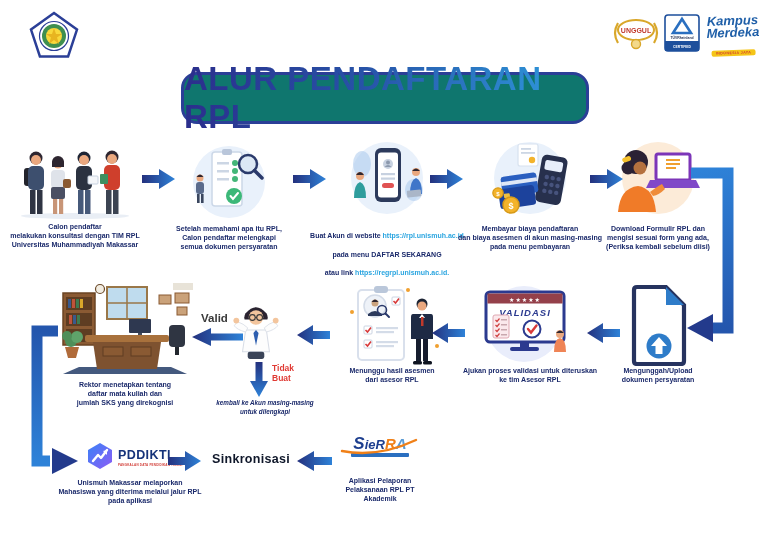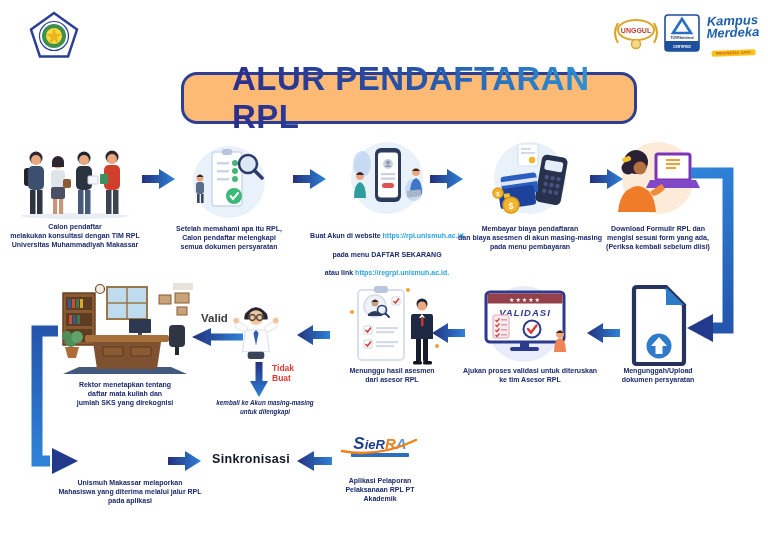--- a/index.html
+++ b/index.html
@@ -4,22 +4,22 @@
 <style>
   html,body{margin:0;padding:0;background:#fff;}
   .canvas{position:relative;width:768px;height:543px;background:#ffffff;overflow:hidden;
           font-family:"Liberation Sans",sans-serif;}
   .abs{position:absolute;}
   .caption{font-size:7px;font-weight:bold;color:#1b2a6b;text-align:center;
            white-space:pre-line;line-height:1.32;}
   .link{color:#2aa5e0;}
   .univ-name{font-size:13px;font-weight:bold;color:#3d52a8;line-height:1.05;white-space:pre-line;}
   .title-box{position:absolute;left:181px;top:72px;width:402px;height:46px;
-             border:3.5px solid #2b3f97;border-radius:16px;background:#fdba74;
-             display:flex;align-items:center;justify-content:center;padding-left:48px;}
+             border:3.5px solid #2b3f97;border-radius:16px;background:#0f766e;
+             display:flex;align-items:center;justify-content:center;}
   .title-text{font-size:33px;font-weight:800;letter-spacing:.5px;color:#2753a8;
               background:linear-gradient(90deg,#2b2e8c 0%,#2753a8 45%,#2f9fe0 100%);
               -webkit-background-clip:text;background-clip:text;-webkit-text-fill-color:transparent;}
   .valid-label{font-size:11.5px;font-weight:bold;color:#3a3a3a;}
   .invalid-label{font-size:8.5px;font-weight:bold;color:#e03a34;white-space:pre-line;line-height:1.15;}
   .note{font-size:6.3px;font-weight:bold;font-style:italic;color:#1b2a6b;text-align:center;
         white-space:pre-line;line-height:1.35;}
   .sink{font-size:12.5px;font-weight:bold;color:#0f172a;text-align:center;letter-spacing:.3px;}
   .pddikti-wrap{display:flex;align-items:center;gap:4px;}
   .pddikti-text{font-size:12.5px;font-weight:800;color:#16337a;letter-spacing:.4px;line-height:1;}
@@ -490,20 +490,39 @@
           <linearGradient id="gel" x1="13" y1="9" x2="13" y2="139" gradientUnits="userSpaceOnUse">
         <stop offset="0" stop-color="#2456ad"></stop>
             <stop offset="1" stop-color="#2e82d8"></stop>
           </linearGradient>
         </defs>
       <path d="M34,9 H13 V139 H26" fill="none" stroke="url(#gel)" stroke-width="11"></path>
       <polygon points="54,139 28,126 28,152" fill="#233a8c"></polygon>
     </svg>
   </div>
 
+  <div class="abs pddikti-wrap" style="left:86px;top:442px;">
+    <span>
+      <svg width="28" height="28" viewBox="0 0 28 28">
+        <defs>
+            <linearGradient id="gpd" x1="0" y1="0" x2="1" y2="1">
+              <stop offset="0" stop-color="#3b82f6"></stop>
+              <stop offset="1" stop-color="#8b5cf6"></stop>
+            </linearGradient>
+          </defs>
+        <polygon points="14,1 26,8 26,20 14,27 2,20 2,8" fill="url(#gpd)"></polygon>
+        <polyline points="7,19 12,13 15,16 21,8" stroke="#fff" stroke-width="2.4" fill="none" stroke-linecap="round" stroke-linejoin="round"></polyline>
+        <polygon points="21,8 21,13 17,9" fill="#fff"></polygon>
+      </svg>
+    </span>
+    <span>
+      <div class="pddikti-text">PDDIKTI</div>
+      <div class="pddikti-tag">PANGKALAN DATA PENDIDIKAN TINGGI</div>
+    </span>
+  </div>
   <div class="abs caption" style="left:40px;top:478px;width:180px;">Unismuh Makassar melaporkan
 Mahasiswa yang diterima melalui jalur RPL
 pada aplikasi</div>
 
   <div class="abs" style="left:168px;top:450px;">
     <svg width="34" height="22" viewBox="0 0 34 22">
         <defs>
           <linearGradient id="g10" x1="0" y1="0" x2="1" y2="0">
             <stop offset="0" stop-color="#24317e"></stop>
             <stop offset="1" stop-color="#2e82d8"></stop>

